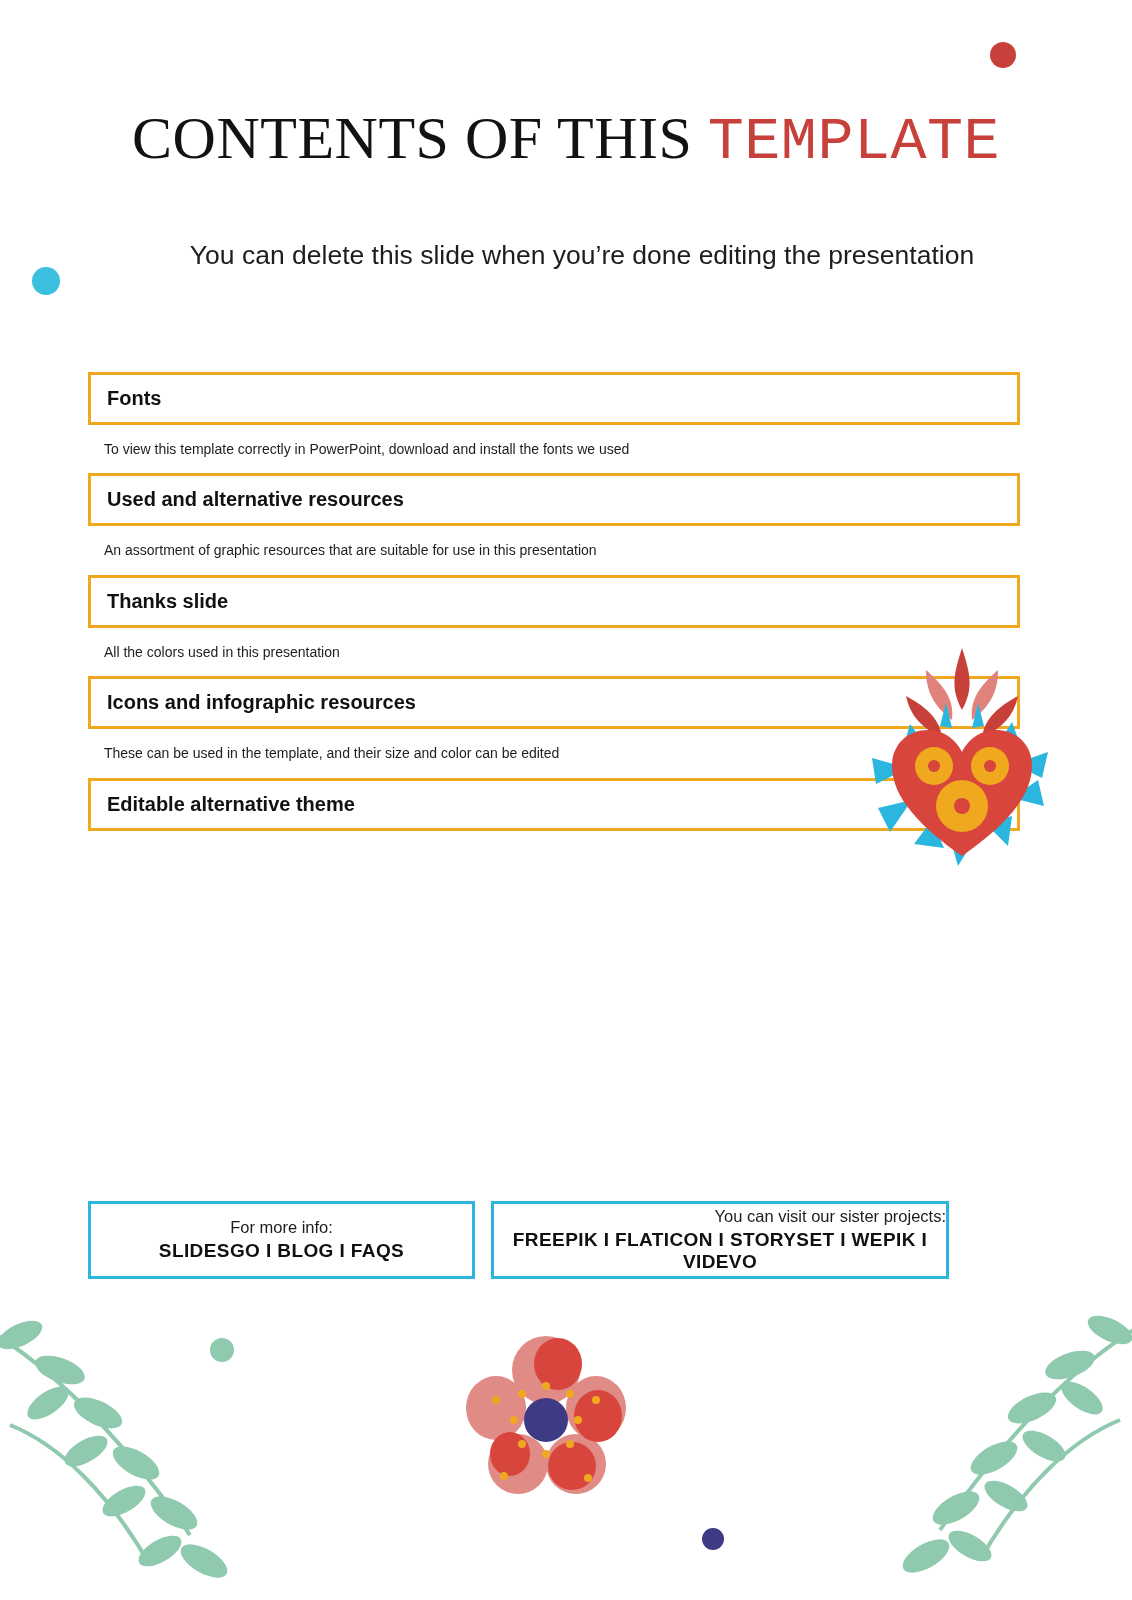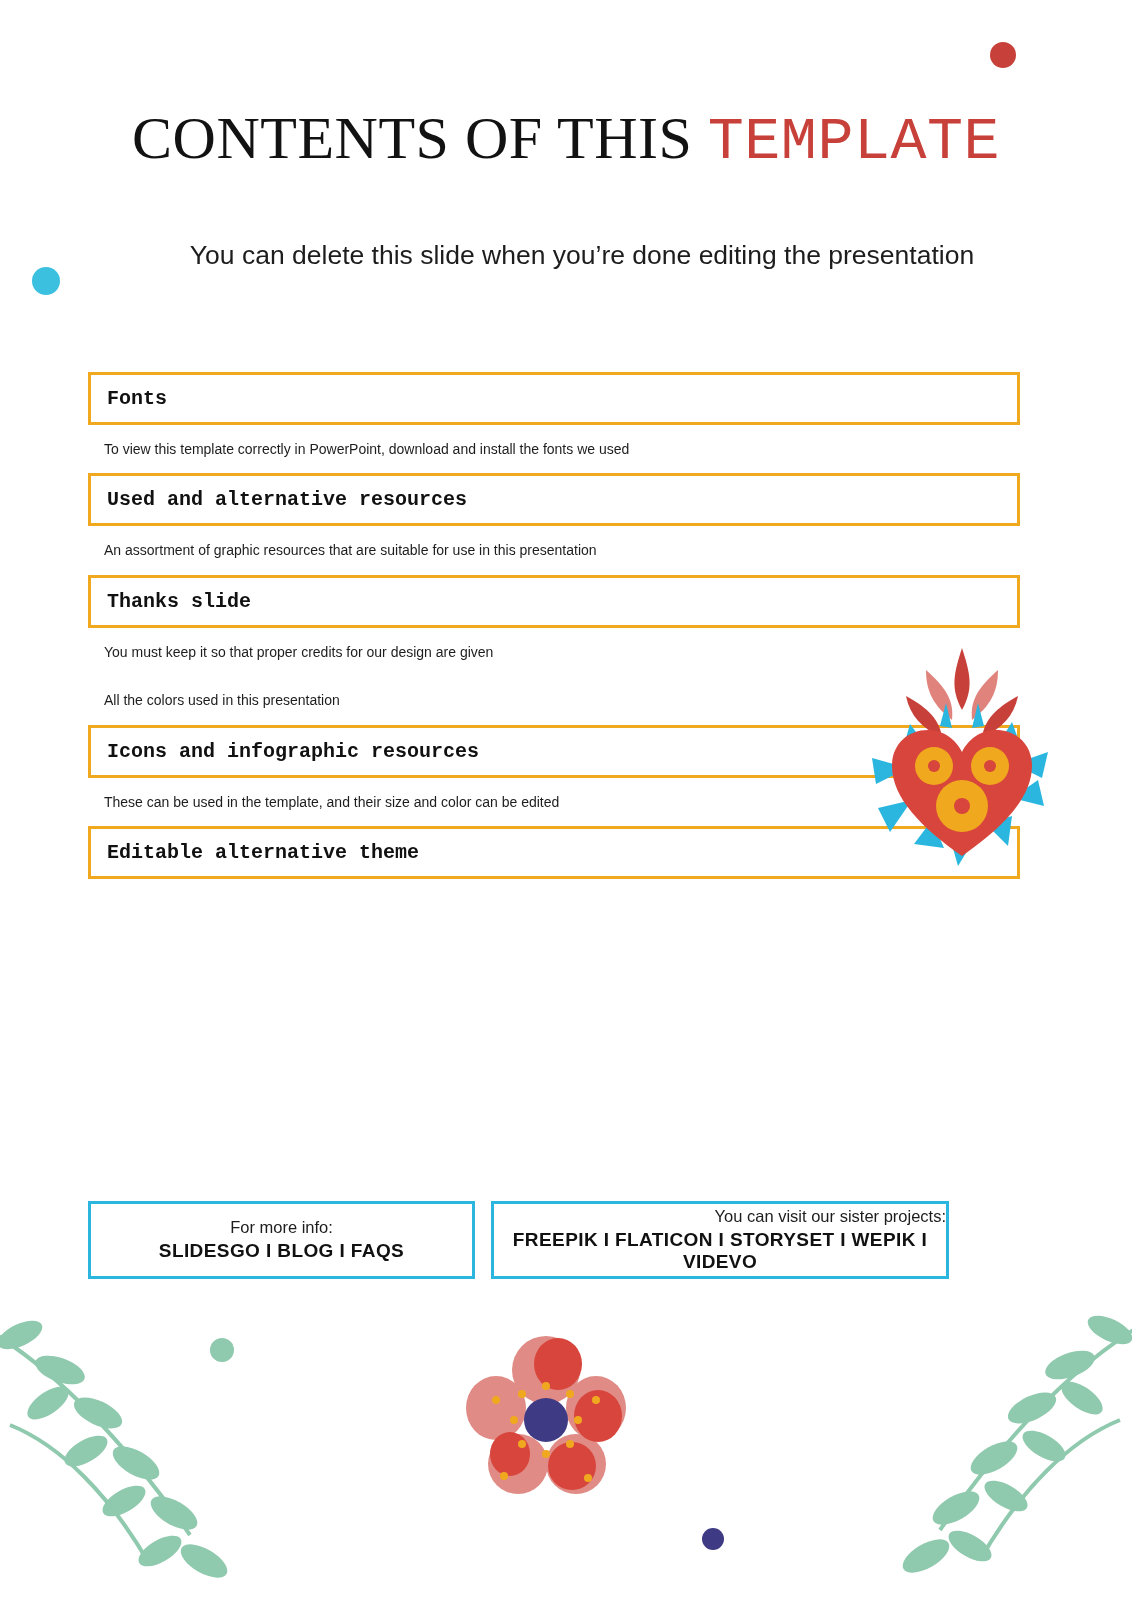--- a/index.html
+++ b/index.html
@@ -78,21 +78,20 @@
     box-sizing: border-box;
     display: flex;
     align-items: center;
     padding-left: 16px;
     background: transparent;
   }
   .row-box .row-title {
     font-size: 20px;
     font-weight: bold;
     color: #111111;
-    font-family: Liberation Mono, monospace;
   }
   .row-desc {
     font-size: 14px;
     color: #1d1d1d;
     padding: 17px 0 16px 16px;
     line-height: 1.1;
   }
   .row-desc b {
     font-weight: bold;
   }
@@ -181,21 +180,20 @@
   <div class="row-desc">To view this template correctly in PowerPoint, download and install the fonts we used</div>
 
   <div class="row-box">
     <span class="row-title">Used and alternative resources</span>
   </div>
   <div class="row-desc">An assortment of graphic resources that are suitable for use in this presentation</div>
 
   <div class="row-box">
     <span class="row-title">Thanks slide</span>
   </div>
-  <div class="row-desc">You must keep it so that proper credits for our design are given</div>
 
   <div class="row-desc">All the colors used in this presentation</div>
 
   <div class="row-box">
     <span class="row-title">Icons and infographic resources</span>
   </div>
   <div class="row-desc">These can be used in the template, and their size and color can be edited</div>
 
   <div class="row-box">
     <span class="row-title">Editable alternative theme</span>

